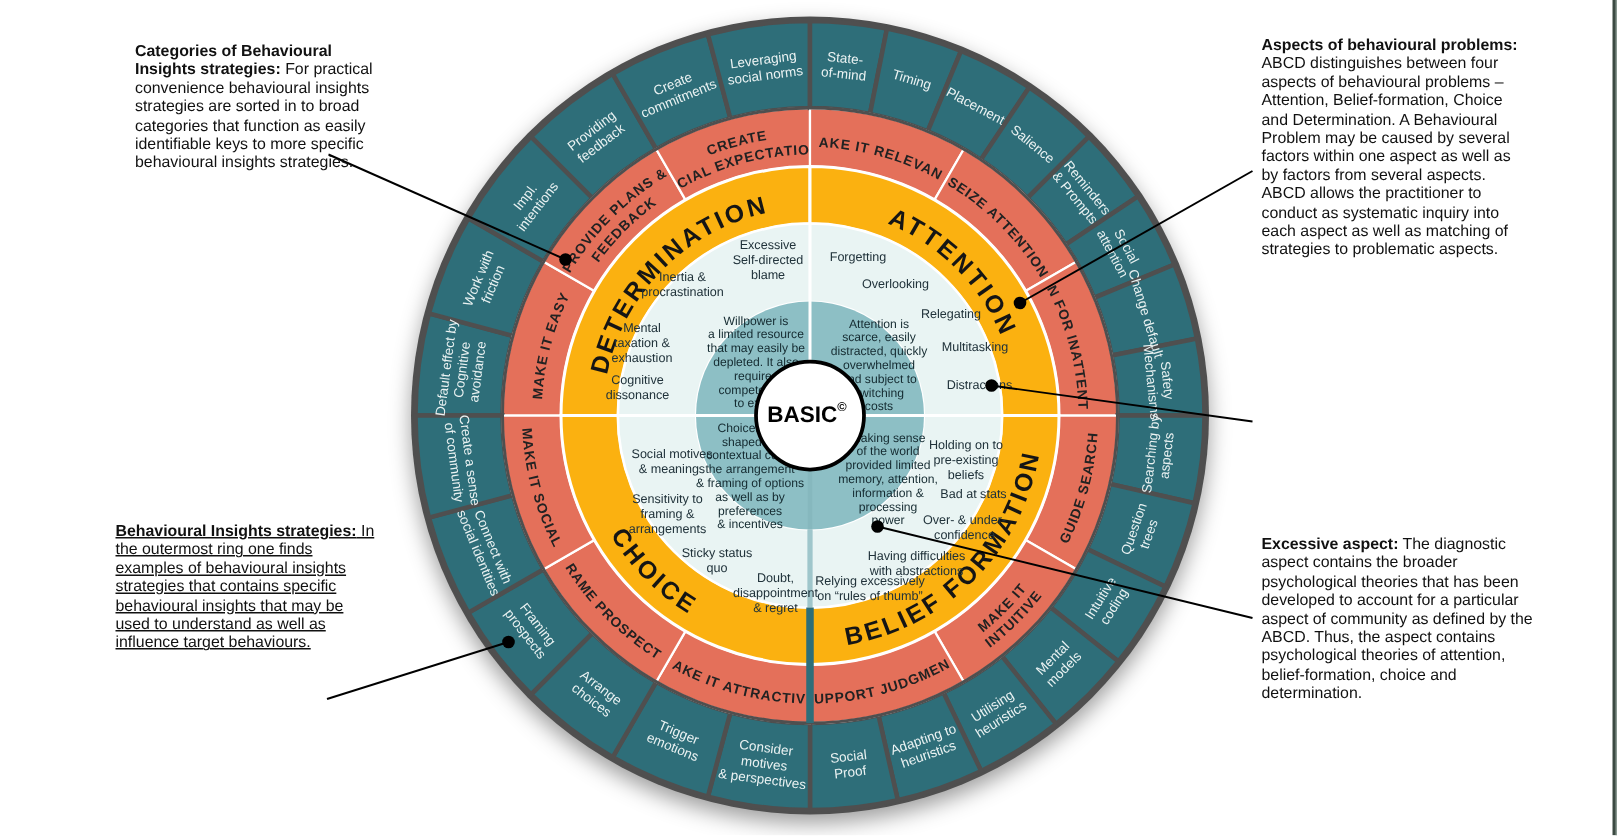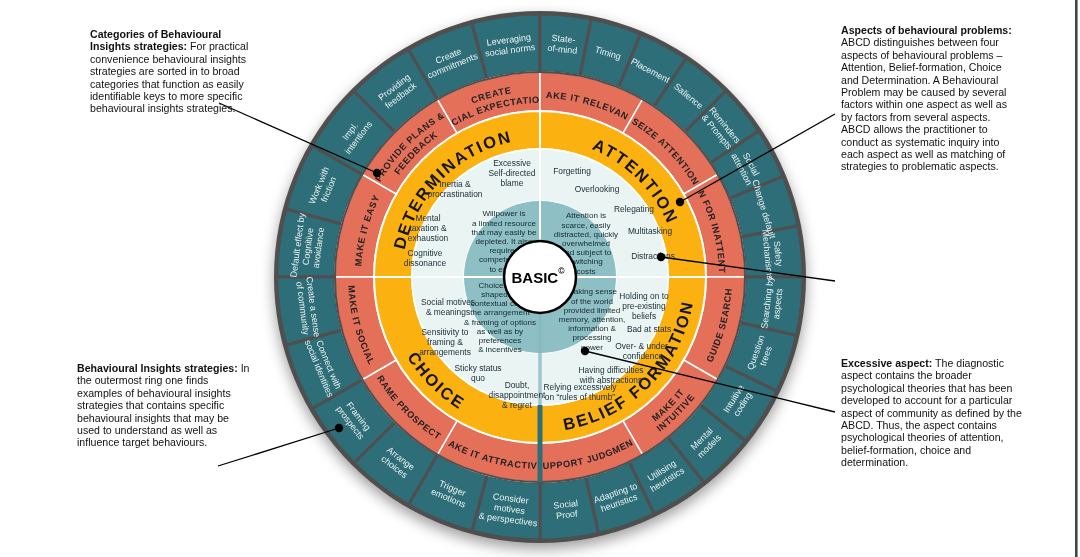--- a/index.html
+++ b/index.html
@@ -181,21 +181,21 @@
       <circle cx="680" cy="202" r="4.2" fill="#000000"></circle>
       <line x1="661" y1="257" x2="835" y2="281" stroke="#000000" stroke-width="1.3"></line>
       <circle cx="661" cy="257" r="4.2" fill="#000000"></circle>
       <line x1="585" y1="351" x2="835" y2="412" stroke="#000000" stroke-width="1.3"></line>
       <circle cx="585" cy="351" r="4.2" fill="#000000"></circle>
     </svg>
 
   <div class="note" style="left:77px;top:28px;width:168px;margin-left:13px;">
     <b>Categories of Behavioural Insights strategies:</b><span> For practical convenience behavioural insights strategies are sorted in to broad categories that function as easily identifiable keys to more specific behavioural insights strategies.</span>
   </div>
-  <div class="note" style="left:77px;top:362px;width:174px;">
+  <div class="note" style="left:77px;top:348px;width:174px;text-decoration:underline;">
     <b>Behavioural Insights strategies:</b><span> In the outermost ring one finds examples of behavioural insights strategies that contains specific behavioural insights that may be used to understand as well as influence target behaviours.</span>
   </div>
   <div class="note" style="left:841px;top:24px;width:178px;">
     <b>Aspects of behavioural problems:</b><span> ABCD distinguishes between four aspects of behavioural problems – Attention, Belief-formation, Choice and Determination. A Behavioural Problem may be caused by several factors within one aspect as well as by factors from several aspects. ABCD allows the practitioner to conduct as systematic inquiry into each aspect as well as matching of strategies to problematic aspects.</span>
   </div>
   <div class="note" style="left:841px;top:357px;width:184px;">
     <b>Excessive aspect:</b><span> The diagnostic aspect contains the broader psychological theories that has been developed to account for a particular aspect of community as defined by the ABCD. Thus, the aspect contains psychological theories of attention, belief-formation, choice and determination.</span>
   </div>
 
   <div class="vline" style="left:1075px;"></div>

